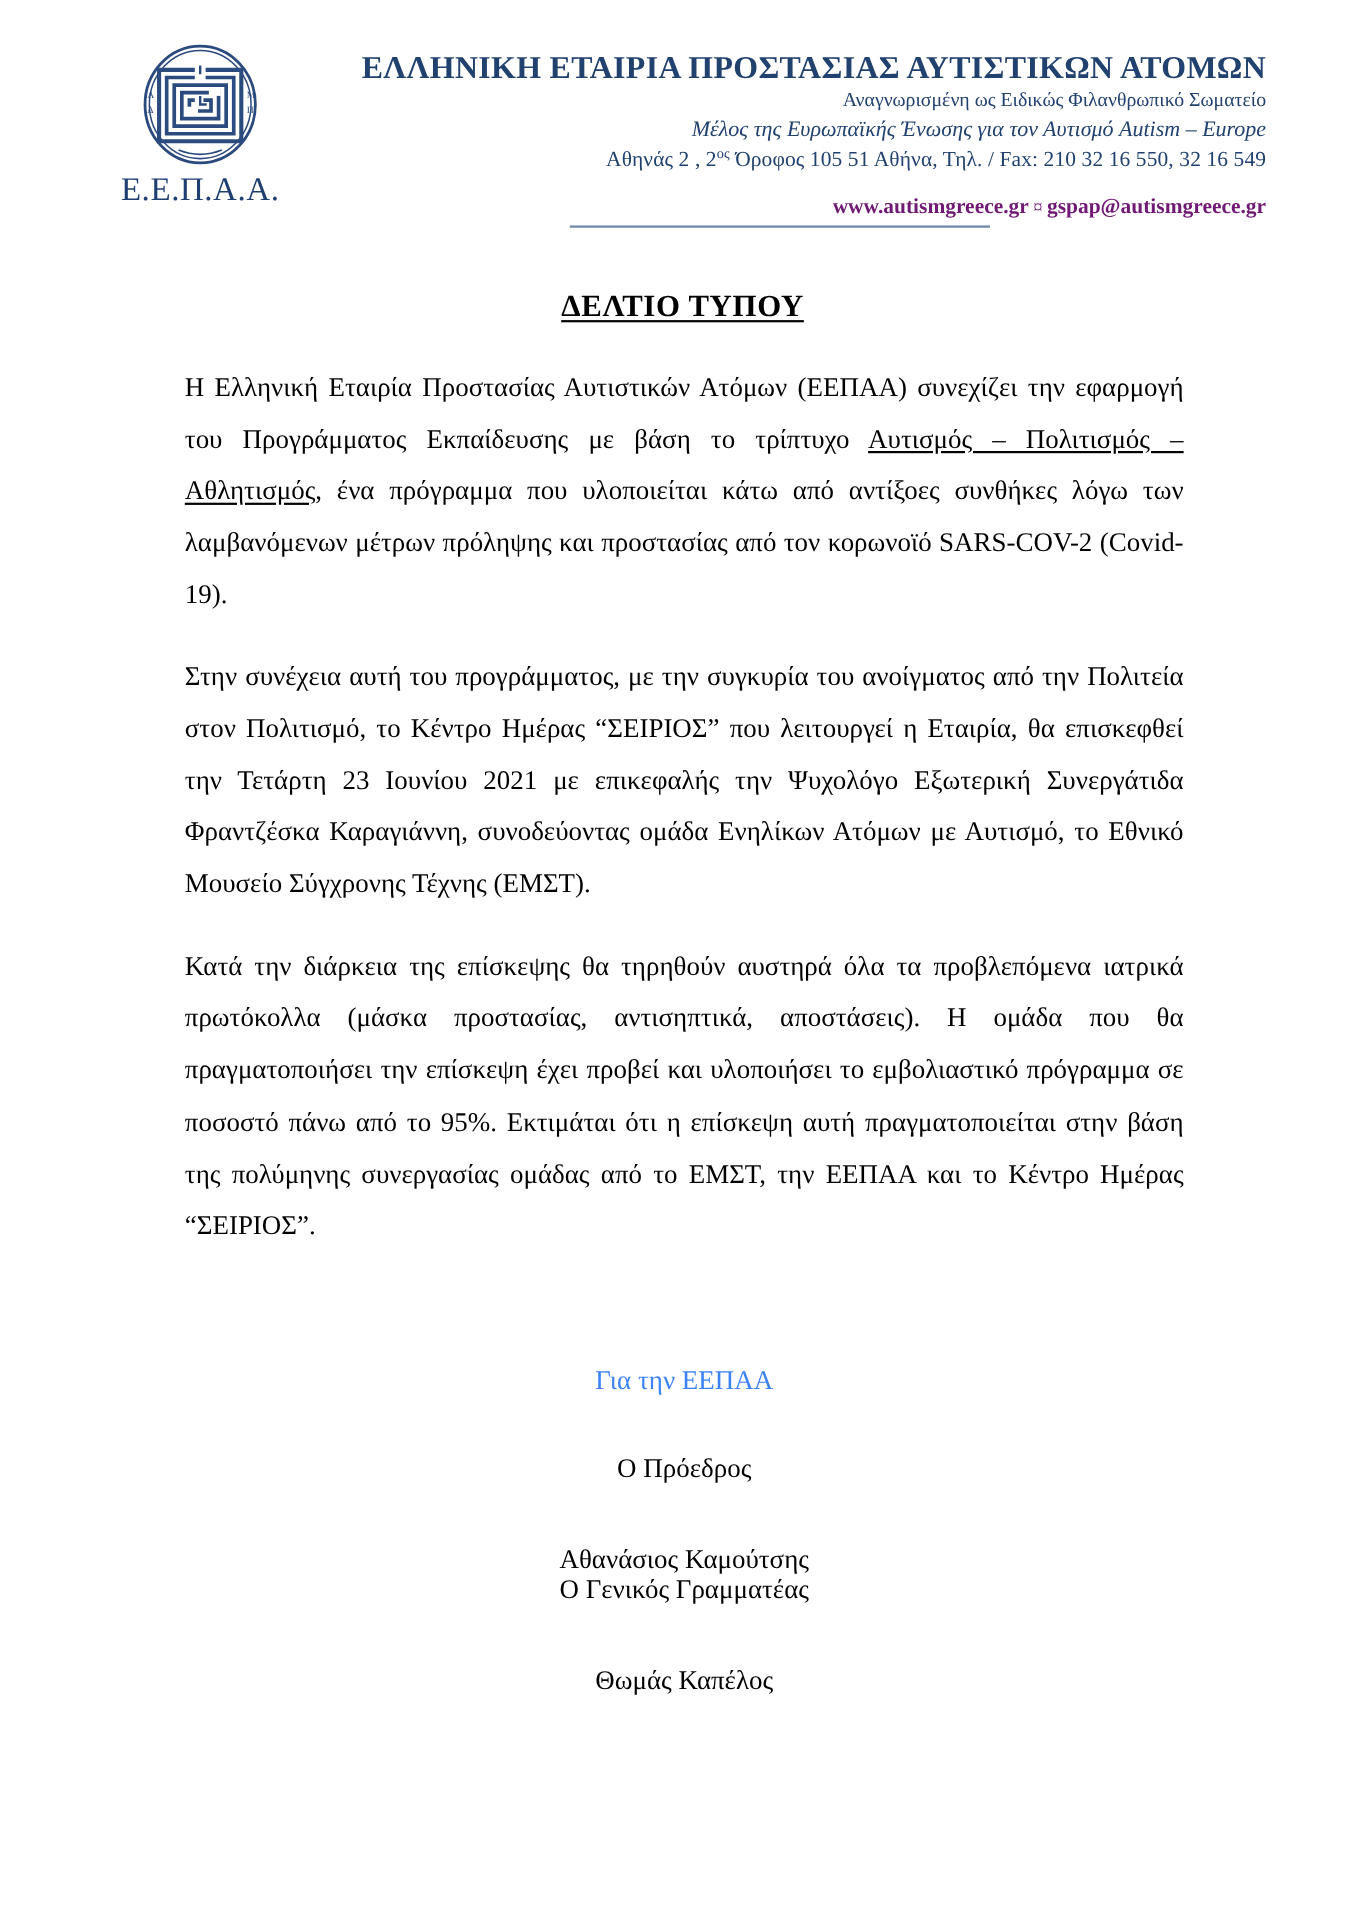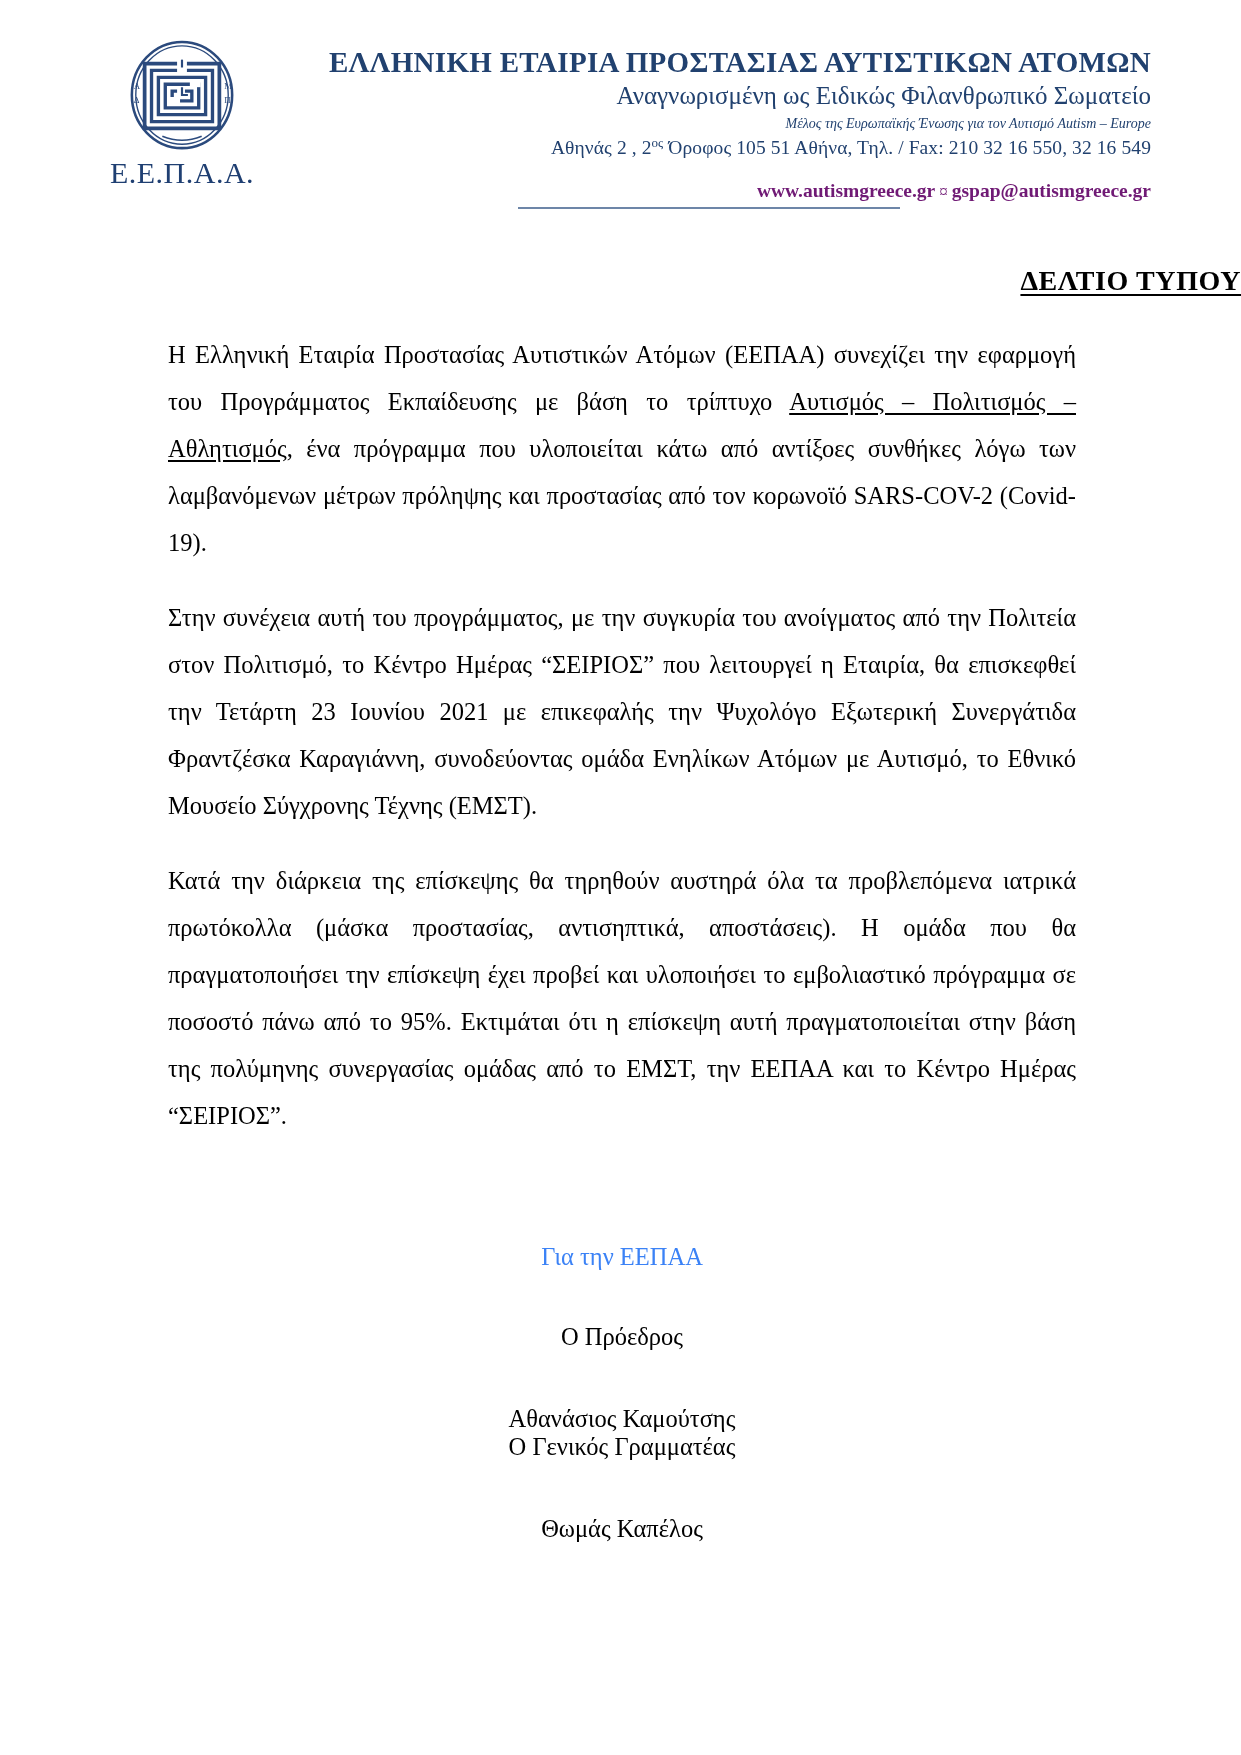--- a/index.html
+++ b/index.html
@@ -71,29 +71,29 @@
     font-size: 29px;
     line-height: 1.12;
     letter-spacing: 0.3px;
     font-variant: small-caps;
     color: #21416f;
     white-space: nowrap;
   }
 
   .org-line {
     font-family: "Liberation Serif", "DejaVu Serif", serif;
-    font-size: 25px;
+    font-size: 18px;
     line-height: 1.42;
     color: #21416f;
     white-space: nowrap;
   }
 
   .org-line.italic {
     font-style: italic;
-    font-size: 14px;
+    font-size: 20px;
   }
 
   .org-line.contact {
     font-size: 19.5px;
     letter-spacing: 0.1px;
   }
 
   .sup-ordinal {
     font-size: 13px;
     vertical-align: super;
@@ -117,21 +117,21 @@
 
   .rule {
     height: 2px;
     background: #6d86a8;
     width: 382px;
     margin: 5px auto 0 auto;
   }
 
   
   .doc-title {
-    text-align: right;
+    text-align: center;
     font-family: "Liberation Serif", "DejaVu Serif", serif;
     font-weight: bold;
     font-size: 28px;
     text-decoration: underline;
     text-underline-offset: 4px;
     color: #000;
     margin-top: 56px;
     letter-spacing: 0.6px;
   }
 

